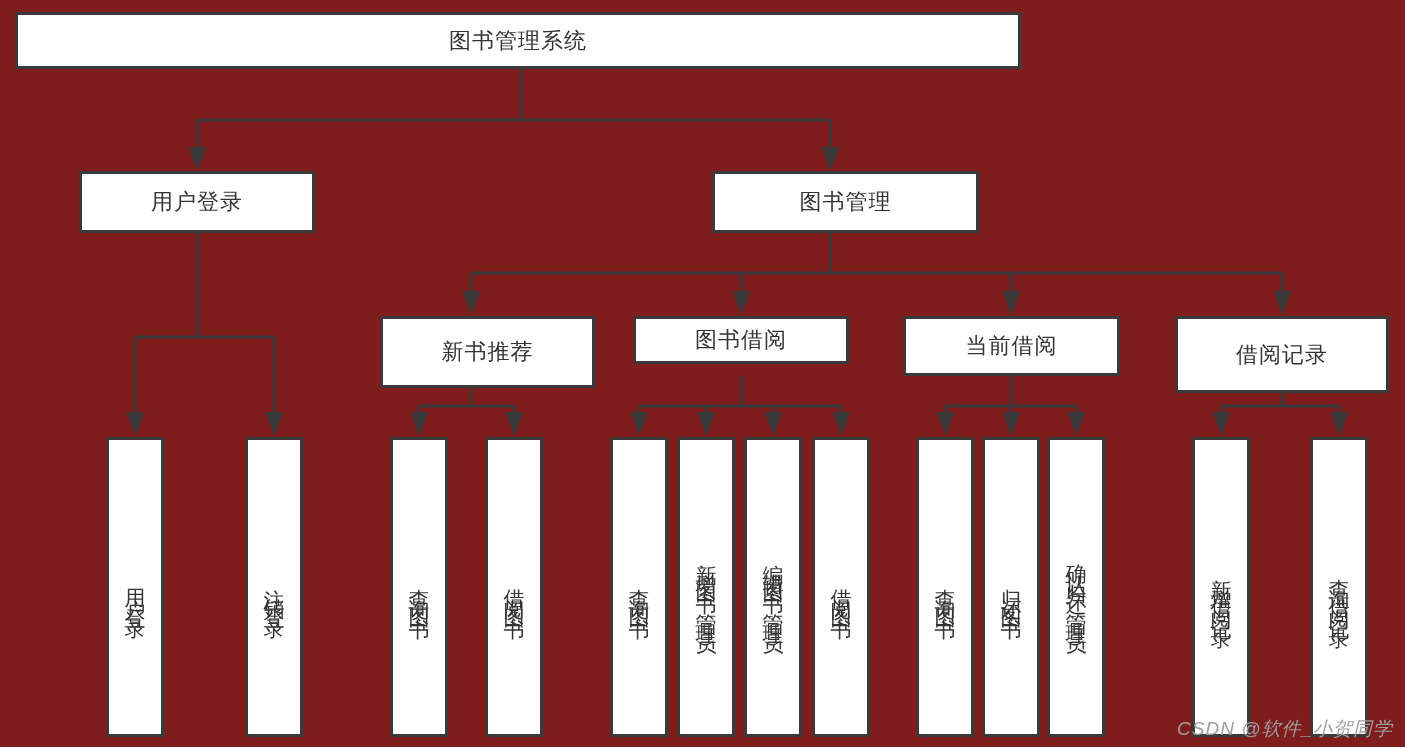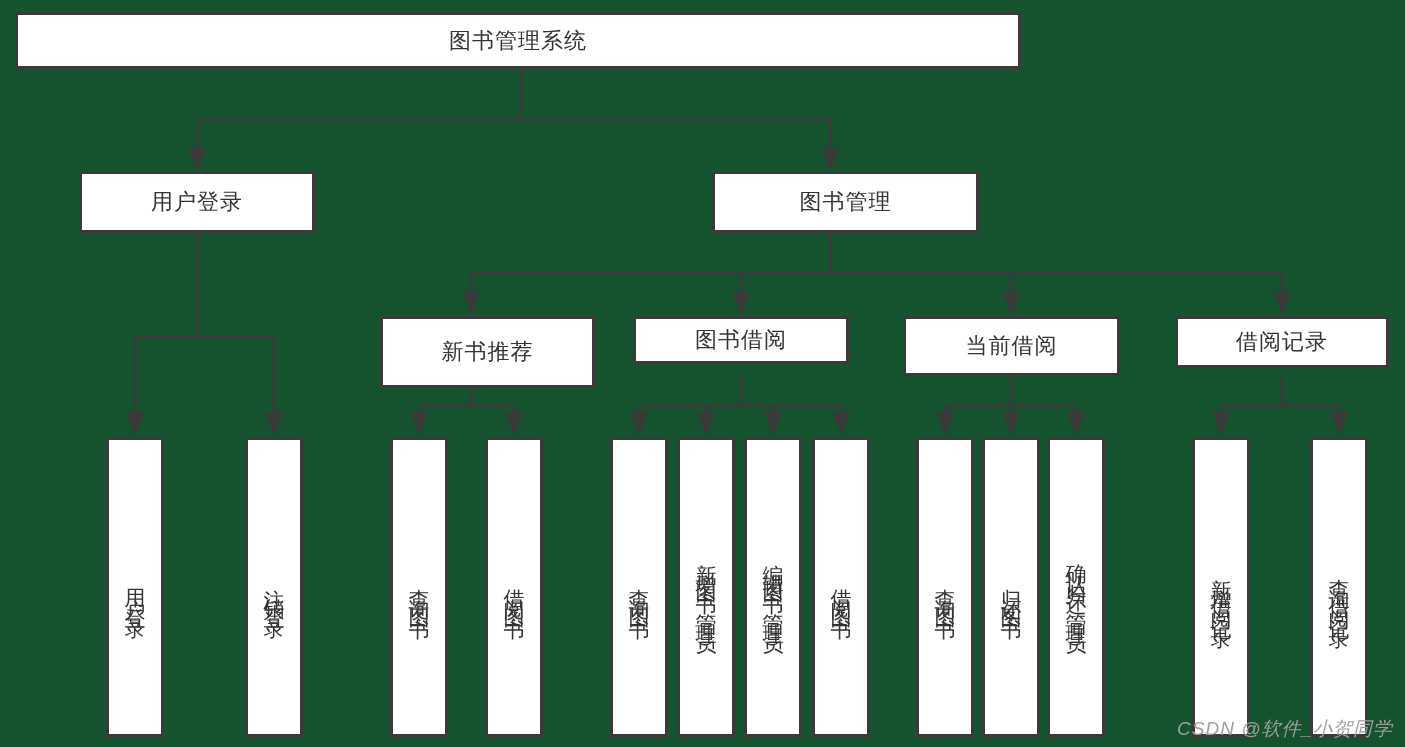--- a/index.html
+++ b/index.html
@@ -5,21 +5,21 @@
   html, body {
     margin: 0;
     padding: 0;
     background: #ffffff;
     font-family: "Liberation Sans", "DejaVu Sans", sans-serif;
   }
   #canvas {
     position: relative;
     width: 1405px;
     height: 747px;
-    background: #14532d;
+    background: #7f1d1d;
     overflow: hidden;
   }
   #connectors {
     position: absolute;
     left: 0;
     top: 0;
     width: 1405px;
     height: 747px;
   }
   .node {
@@ -104,21 +104,21 @@
   </svg>
 
   <div class="node" style="left:15px; top:12px; width:1006px; height:57px;">图书管理系统</div>
 
   <div class="node" style="left:79px; top:171px; width:236px; height:62px;">用户登录</div>
   <div class="node" style="left:712px; top:171px; width:267px; height:62px;">图书管理</div>
 
   <div class="node" style="left:380px; top:316px; width:215px; height:72px;">新书推荐</div>
   <div class="node" style="left:633px; top:316px; width:216px; height:48px;">图书借阅</div>
   <div class="node" style="left:903px; top:316px; width:217px; height:60px;">当前借阅</div>
-  <div class="node" style="left:1175px; top:316px; width:214px; height:52px;">借阅记录</div>
+  <div class="node" style="left:1175px; top:316px; width:214px; height:77px;">借阅记录</div>
 
   <div class="node vert" style="left:106px; top:437px; width:58px; height:300px;">
     <span>用户登录</span>
   </div>
   <div class="node vert" style="left:245px; top:437px; width:58px; height:300px;">
     <span>注销登录</span>
   </div>
 
   <div class="node vert" style="left:390px; top:437px; width:58px; height:300px;">
     <span>查询图书</span>

